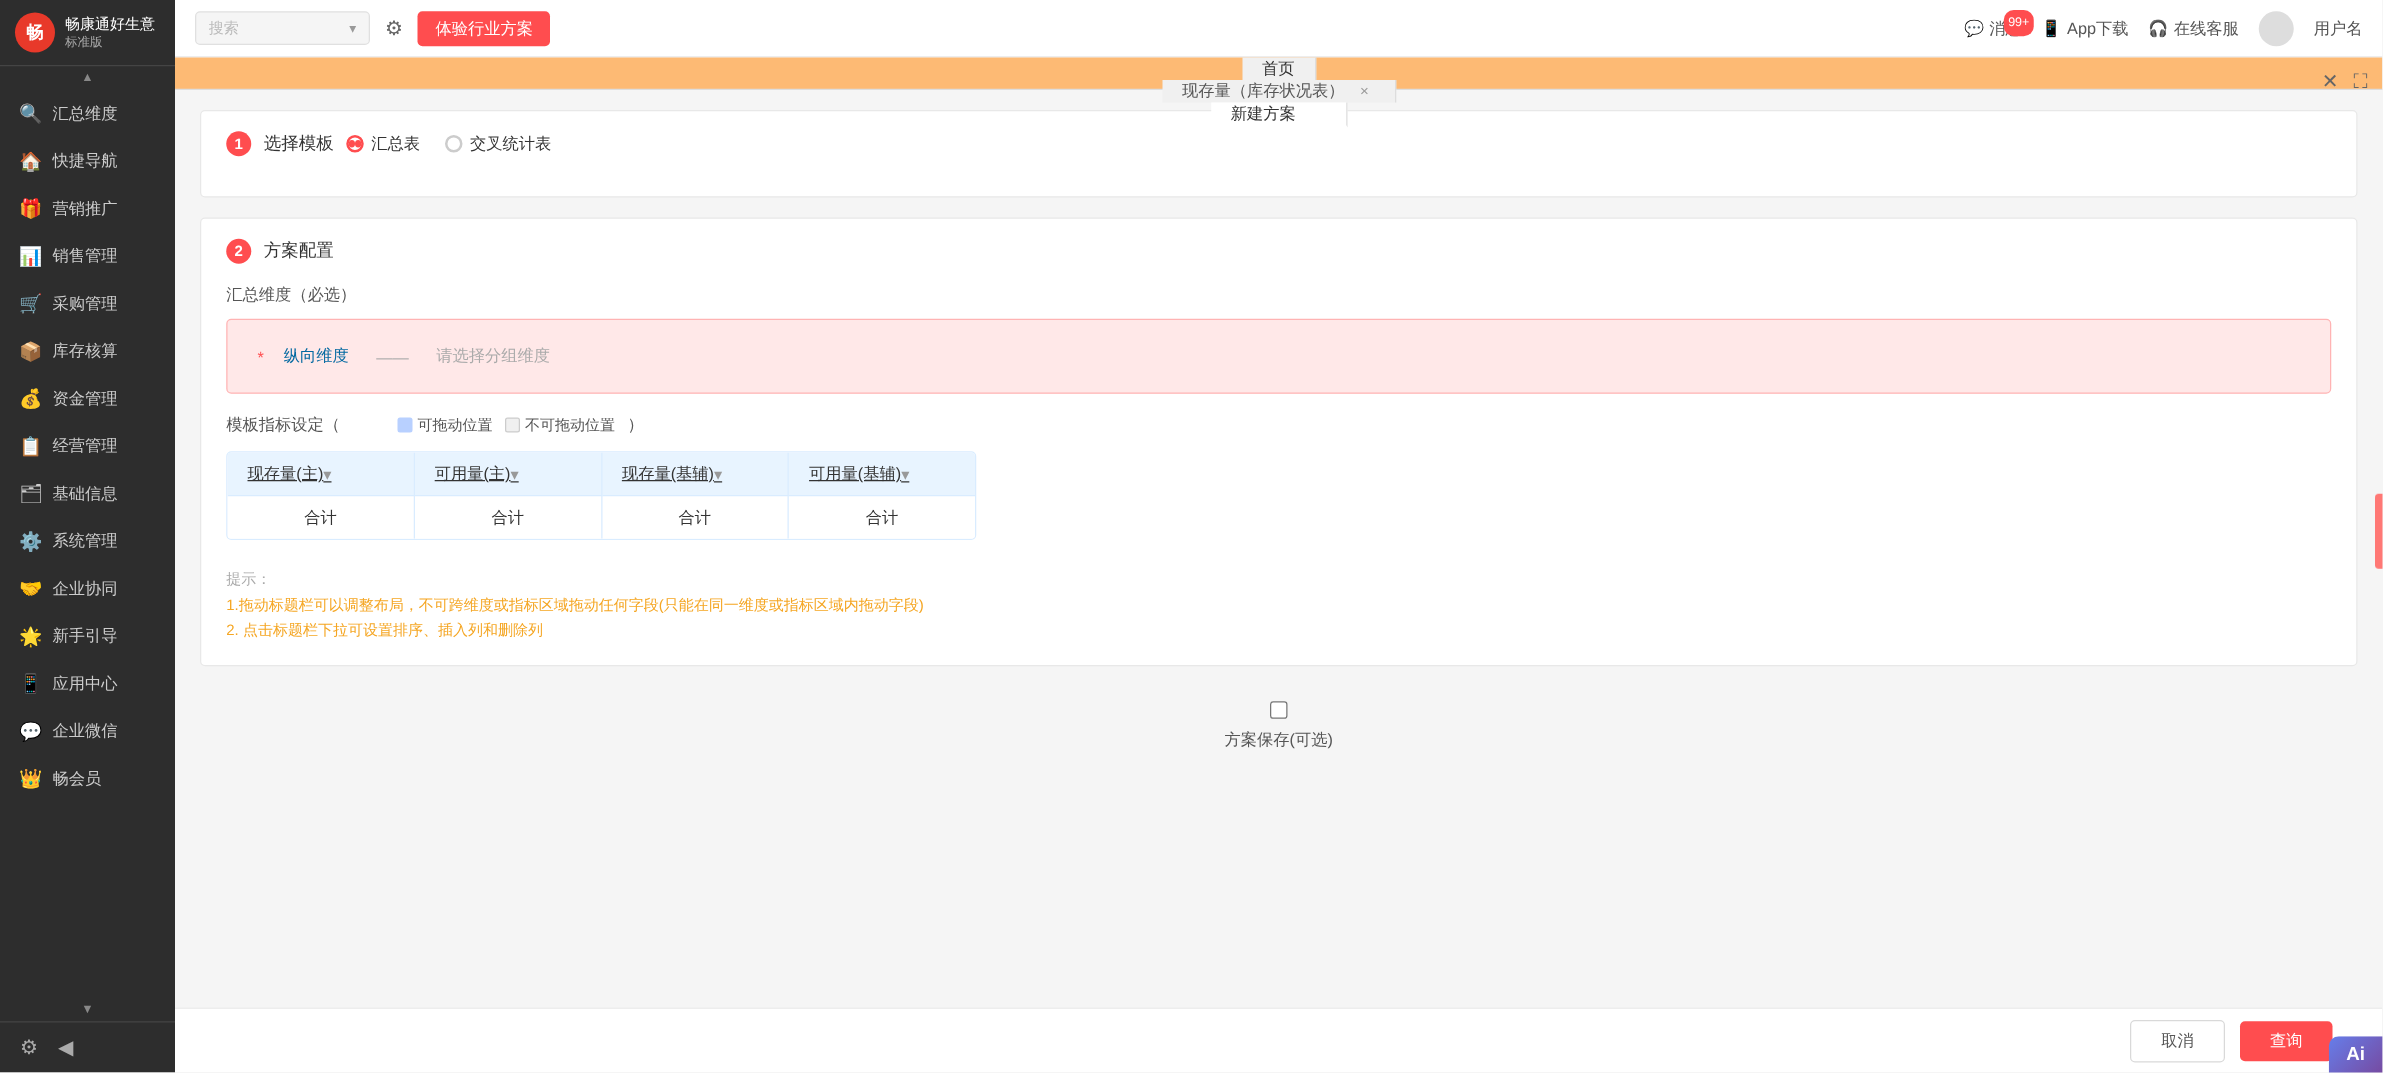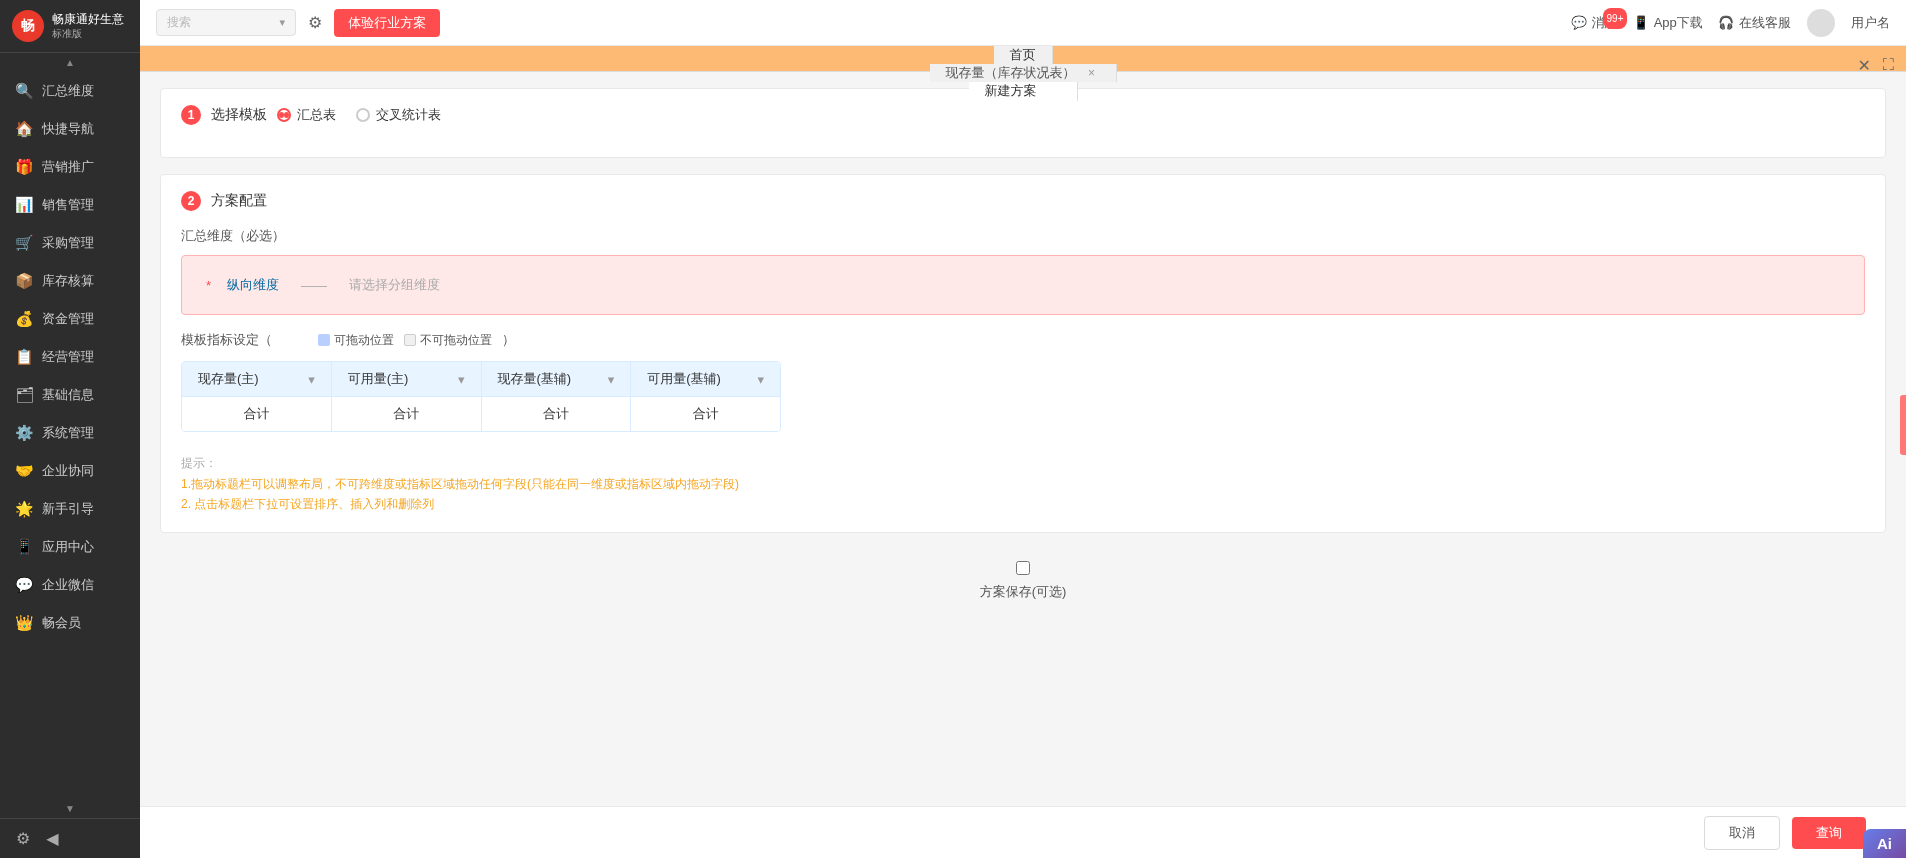--- a/index.html
+++ b/index.html
@@ -271,23 +271,24 @@
       min-width: 600px;
     }
     .stats-table-header {
       display: flex;
       background: #e8f4ff;
     }
     .stats-col {
       flex: 1;
       padding: 8px 16px;
       border-right: 1px solid #d9ecff;
-      display: flex; align-items: center; justify-content: space-between;
+      display: flex; align-items: center; justify-content: flex-start;
       font-size: 13px;
       color: #333;
+      text-decoration: underline;
     }
     .stats-col:last-child { border-right: none; }
     .stats-col-arrow { color: #999; cursor: pointer; }
     .stats-table-body {
       display: flex;
       background: #fff;
     }
     .stats-cell {
       flex: 1;
       padding: 8px 16px;

